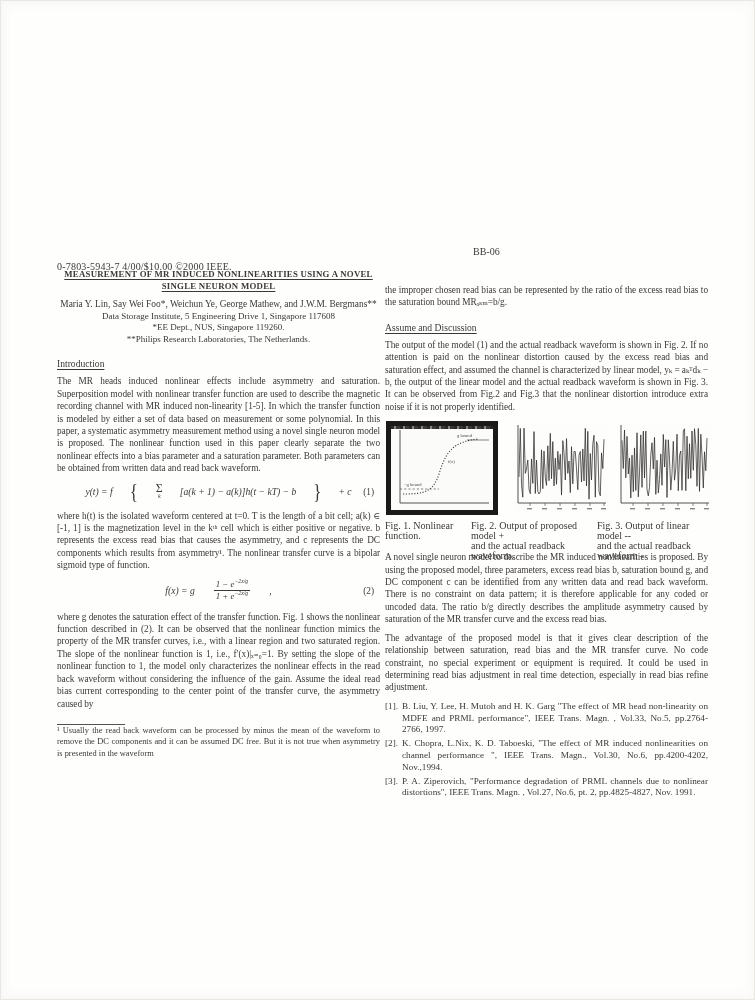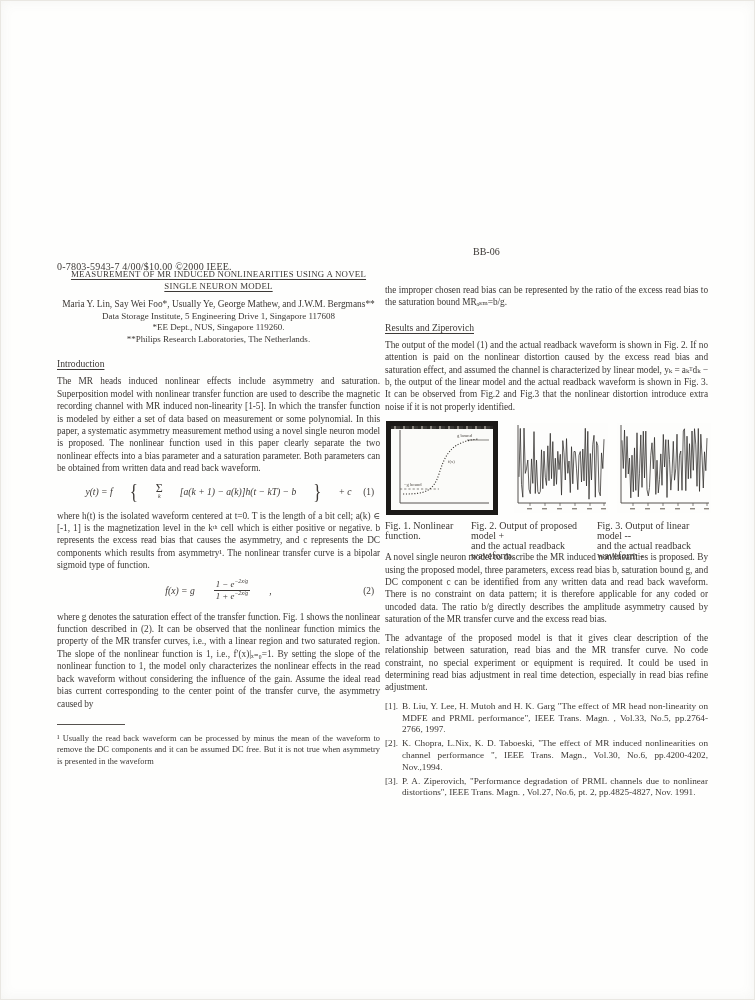--- a/index.html
+++ b/index.html
@@ -16,21 +16,21 @@
     background:#fefefd;
     box-shadow:inset 0 0 0 1px #e9e7e2, inset 0 0 14px rgba(120,115,105,.08);
   }
   .hdr-left{position:absolute;left:57px;top:247px;font-size:10px;letter-spacing:.2px;margin-top:14px;}
   .hdr-right{position:absolute;left:473px;top:246px;font-size:10px;}
   .col{position:absolute;width:323px;}
   .col.left{left:57px;top:268px;}
   .col.right{left:385px;top:272px;}
   .title{
     text-align:center;font-size:8.8px;line-height:12px;letter-spacing:.25px;
-    text-decoration:underline;text-underline-offset:1.5px;
+    text-decoration:underline;text-underline-offset:1.5px;font-weight:bold;
   }
   .authors{text-align:center;margin-top:7px;font-size:9.4px;line-height:11.6px;}
   .authors .affil{font-size:9px;}
   sup{font-size:6.5px;vertical-align:super;line-height:0;}
   .heading{
     margin-top:13px;font-size:9.6px;
     text-decoration:underline;text-underline-offset:1.5px;
   }
   .heading.caps{letter-spacing:.3px;}
   p.body{
@@ -45,21 +45,21 @@
   .eq .brace{font-size:17px;font-style:normal;transform:scaleY(1.2);padding:0 1px;}
   .eq .sum{display:inline-flex;flex-direction:column;align-items:center;line-height:8px;font-style:normal;margin:0 1px;}
   .eq .sum .sigma{font-size:12px;}
   .eq .sum .under{font-size:6px;font-style:italic;}
   .eq .eqnum{position:absolute;right:6px;font-style:normal;font-size:9.3px;}
   .frac{display:inline-flex;flex-direction:column;align-items:center;vertical-align:middle;margin:0 3px;line-height:9px;font-size:8.8px;}
   .frac .num{border-bottom:.8px solid #3c3835;padding:0 2px 1px 2px;}
   .frac .den{padding-top:1px;}
   .frac sup{font-size:5.8px;}
   .footrule{margin-top:14px;width:68px;border-top:1px solid #55514d;}
-  .footnote{margin-top:8px;font-size:8.4px;line-height:11.4px;text-align:justify;}
+  .footnote{margin-top:0;font-size:8.4px;line-height:11.4px;text-align:justify;}
   
   .figrow{position:relative;height:96px;margin-top:8px;}
   .figbox1{
     position:absolute;left:1px;top:0;width:112px;height:94px;
     border:5px solid #1c1a18;background:#fbfbf9;box-sizing:border-box;
   }
   .figbox1 .topnoise{position:absolute;left:0;top:0;right:0;height:3px;
     background:repeating-linear-gradient(90deg,#2a2825 0 3px,#8a857e 3px 5px,#3a3835 5px 9px);}
   .wavebox{position:absolute;top:2px;width:94px;height:90px;background:#fdfdfc;}
   .wavebox.f2{left:129px;}
@@ -83,21 +83,21 @@
   <div class="hdr-left">0-7803-5943-7  4/00/$10.00  ©2000  IEEE.</div>
   <div class="hdr-right">BB-06</div>
 
   <div class="col left">
     <div class="title">
       <span>MEASUREMENT OF MR INDUCED NONLINEARITIES USING A NOVEL</span><br>
       <span>SINGLE NEURON MODEL</span>
     </div>
 
     <div class="authors">
-      <div>Maria Y. Lin, Say Wei Foo*, Usually Ye, George Mathew, and J.W.M. Bergmans**</div>
+      <div>Maria Y. Lin, Say Wei Foo*, Weichun Ye, George Mathew, and J.W.M. Bergmans**</div>
       <div class="affil">Data Storage Institute, 5 Engineering Drive 1, Singapore 117608</div>
       <div class="affil">*EE Dept., NUS, Singapore 119260.</div>
       <div class="affil">**Philips Research Laboratories, The Netherlands.</div>
     </div>
 
     <div class="heading">Introduction</div>
     <p class="body">The MR heads induced nonlinear effects include asymmetry and saturation. Superposition model with nonlinear transfer function are used to describe the magnetic recording channel with MR induced non-linearity [1-5]. In which the transfer function is modeled by either a set of data based on measurement or some polynomial. In this paper, a systematic asymmetry measurement method using a novel single neuron model is proposed. The nonlinear function used in this paper clearly separate the two nonlinear effects into a bias parameter and a saturation parameter. Both parameters can be obtained from written data and read back waveform.</p>
 
 
     <div class="eq">
@@ -127,21 +127,21 @@
 
     <p class="body">where g denotes the saturation effect of the transfer function. Fig. 1 shows the nonlinear function described in (2). It can be observed that the nonlinear function mimics the property of the MR transfer curves, i.e., with a linear region and two saturated region. The slope of the nonlinear function is 1, i.e., f′(x)|ₓ₌₀=1. By setting the slope of the nonlinear function to 1, the model only characterizes the nonlinear effects in the read back waveform without considering the influence of the gain. Assume the ideal read bias current corresponding to the center point of the transfer curve, the asymmetry caused by</p>
 
     <div class="footrule"></div>
     <p class="footnote">¹ Usually the read back waveform can be processed by minus the mean of the waveform to remove the DC components and it can be assumed DC free. But it is not true when asymmetry is presented in the waveform</p>
   </div>
 
   <div class="col right">
     <p class="body" style="margin-top:12px;">the improper chosen read bias can be represented by the ratio of the excess read bias to the saturation bound MRₐₛₘ=b/g.</p>
 
-    <div class="heading">Results and Ziperovich</div>
+    <div class="heading">Assume and Discussion</div>
     <p class="body">The output of the model (1) and the actual readback waveform is shown in Fig. 2. If no attention is paid on the nonlinear distortion caused by the excess read bias and saturation effect, and assumed the channel is characterized by linear model, yₖ = aₖᵀdₖ − b, the output of the linear model and the actual readback waveform is shown in Fig. 3. It can be observed from Fig.2 and Fig.3 that the nonlinear distortion introduce extra noise if it is not properly identified.</p>
 
     <div class="figrow">
 
       <div class="figbox1">
         <div class="topnoise"></div>
         <svg width="102" height="84" viewBox="0 0 102 84">
           <line x1="9" y1="4" x2="9" y2="77" stroke="#44403c" stroke-width="0.9"></line>
           <line x1="9" y1="77" x2="98" y2="77" stroke="#44403c" stroke-width="0.9"></line>
           <line x1="9" y1="63" x2="48" y2="63" stroke="#55504b" stroke-width="0.7" stroke-dasharray="2.2 2"></line>

